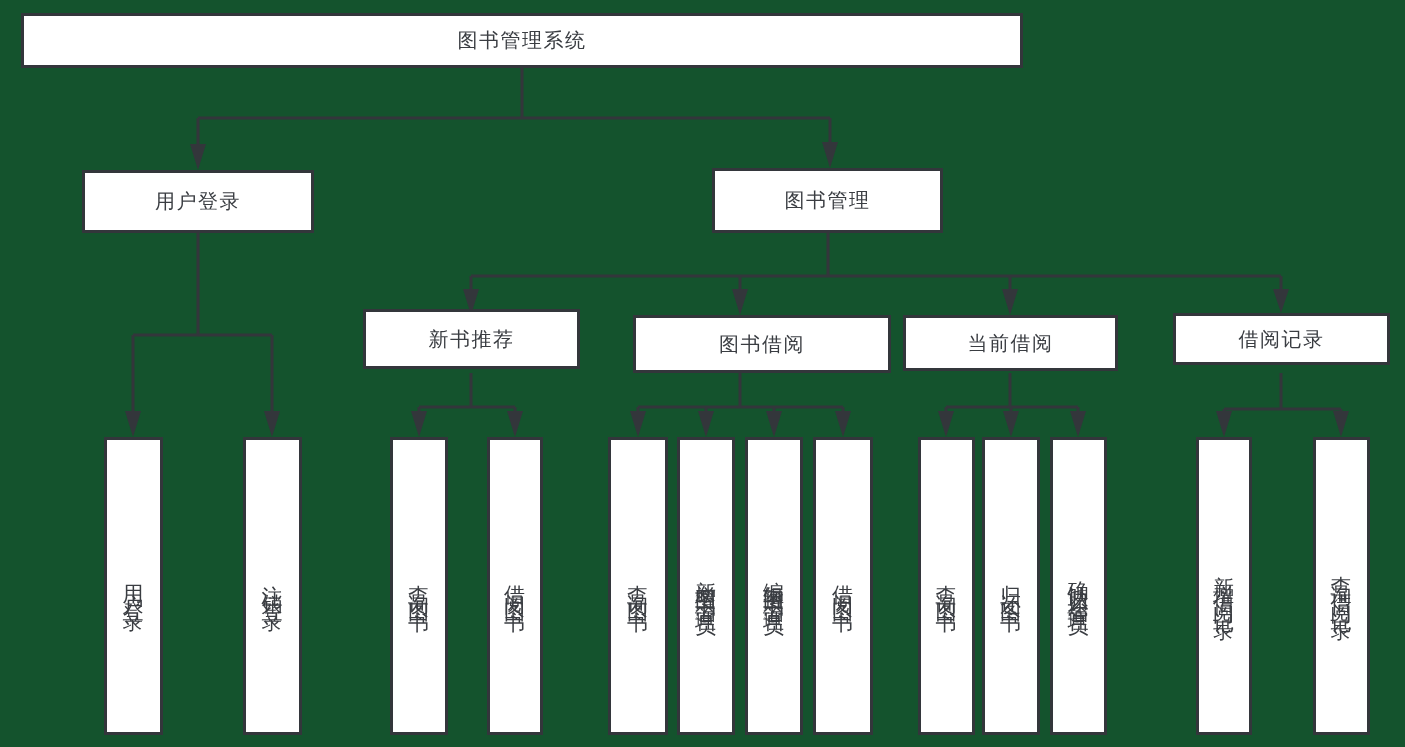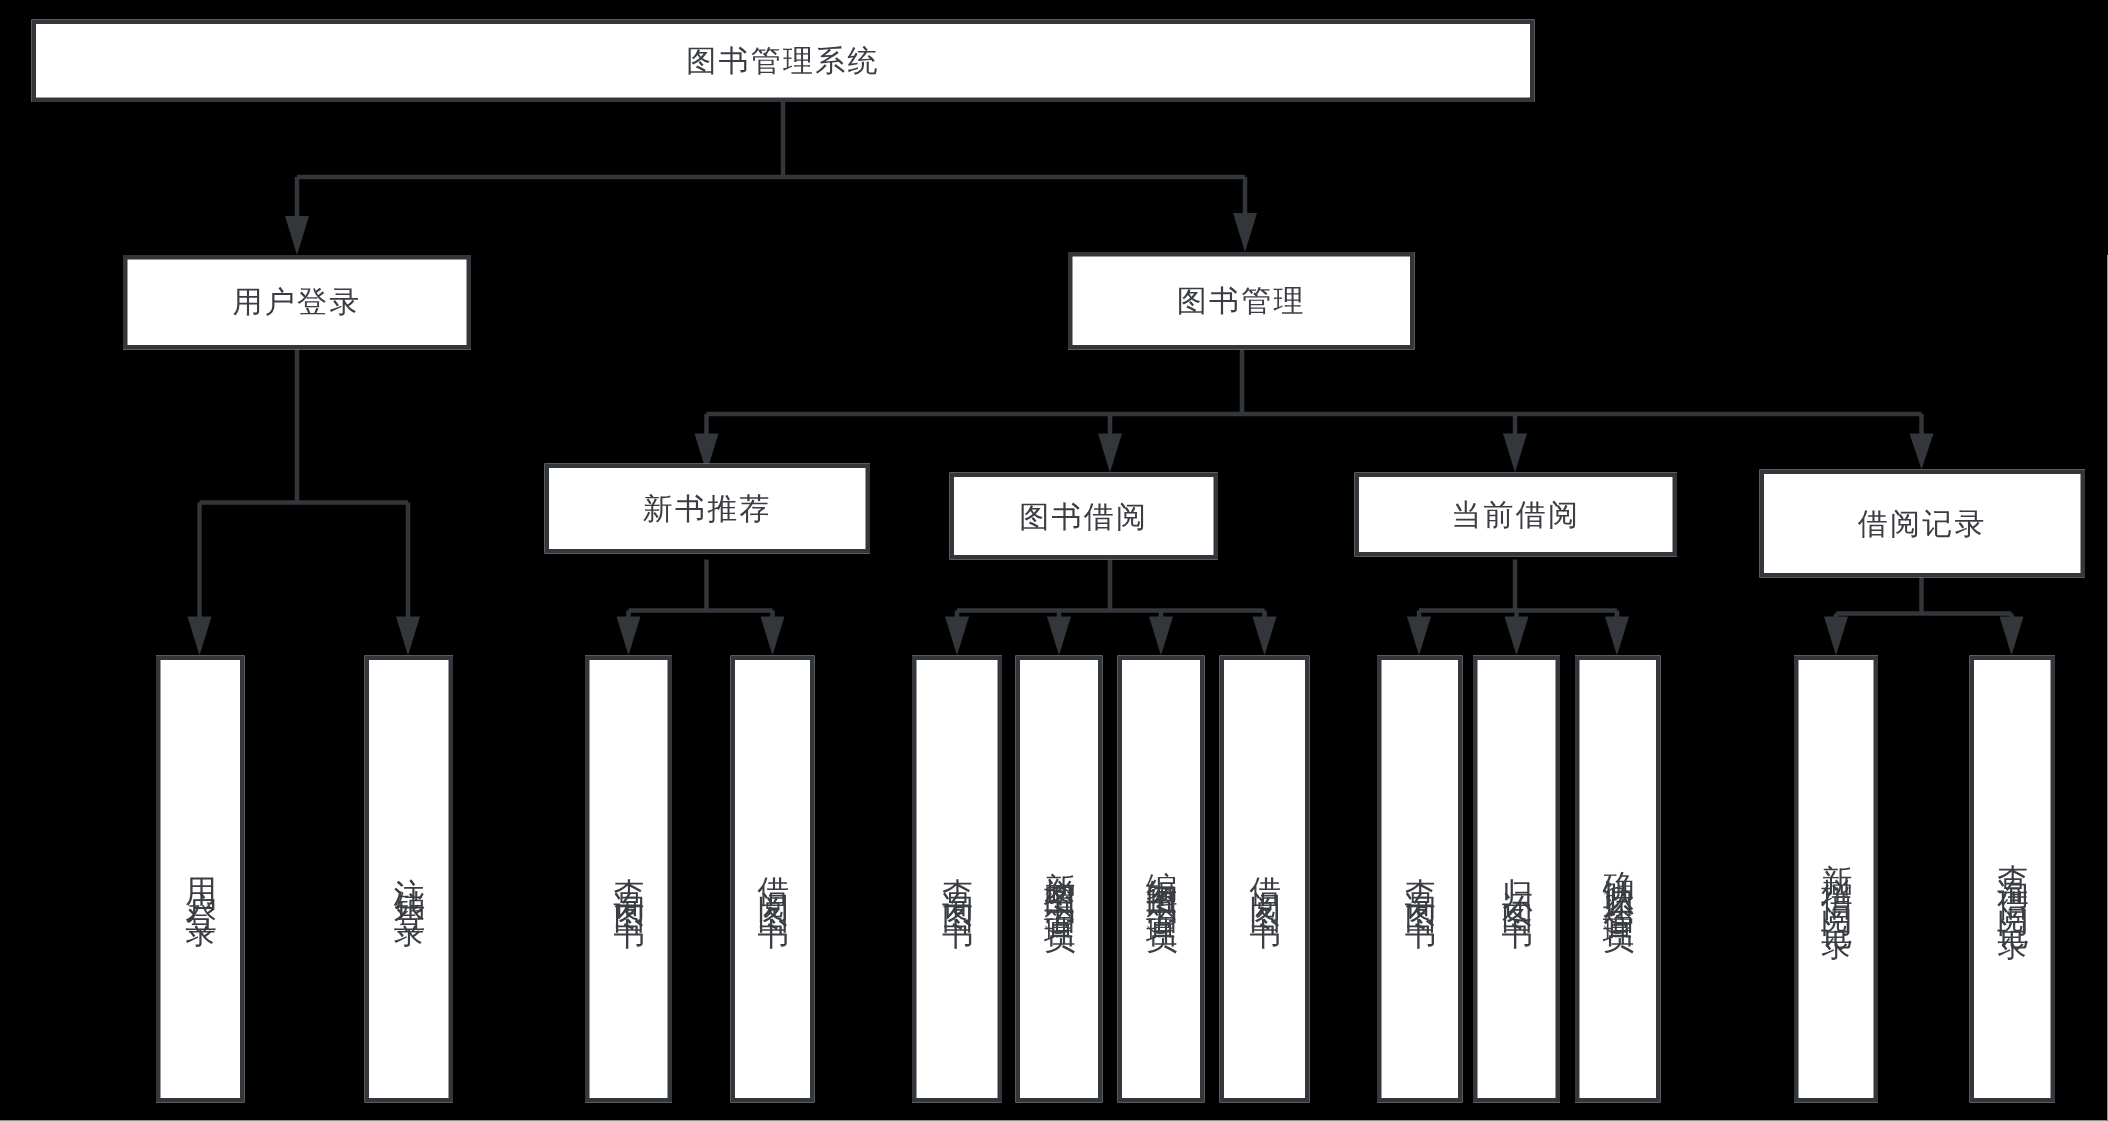--- a/index.html
+++ b/index.html
@@ -1,17 +1,17 @@
 <!DOCTYPE html>
 <html><head>
 <meta charset="utf-8">
 <style>
   html,body{margin:0;padding:0;background:#ffffff;}
   .canvas{
-    position:relative;width:1405px;height:747px;background:#000000;
+    position:relative;width:1405px;height:747px;background:#14532d;
     overflow:hidden;font-family:"Liberation Sans",sans-serif;
   }
   #wires{position:absolute;left:0;top:0;z-index:1;}
   #wires path{stroke:#33363b;stroke-width:3;fill:none;}
   #wires polygon{fill:#33363b;stroke:none;}
   .box{
     position:absolute;border:3px solid #33363b;background:#ffffff;
     box-sizing:border-box;display:flex;align-items:center;justify-content:center;
     color:#3a3d42;z-index:2;
   }
@@ -89,27 +89,27 @@
   <div class="box hbox" style="left:82px;top:170px;width:232px;height:63px;">
     <span>用户登录</span>
   </div>
   <div class="box hbox" style="left:712px;top:168px;width:231px;height:65px;">
     <span>图书管理</span>
   </div>
 
   <div class="box hbox" style="left:363px;top:309px;width:217px;height:60px;">
     <span>新书推荐</span>
   </div>
-  <div class="box hbox" style="left:633px;top:315px;width:179px;height:58px;">
+  <div class="box hbox" style="left:633px;top:315px;width:258px;height:58px;">
     <span>图书借阅</span>
   </div>
   <div class="box hbox" style="left:903px;top:315px;width:215px;height:56px;">
     <span>当前借阅</span>
   </div>
-  <div class="box hbox" style="left:1173px;top:313px;width:217px;height:72px;">
+  <div class="box hbox" style="left:1173px;top:313px;width:217px;height:52px;">
     <span>借阅记录</span>
   </div>
 
   <div class="box vbox" style="left:104px;top:437px;width:59px;height:298px;">
     <span class="vtext">用户登录</span>
   </div>
   <div class="box vbox" style="left:243px;top:437px;width:59px;height:298px;">
     <span class="vtext">注销登录</span>
   </div>
 

